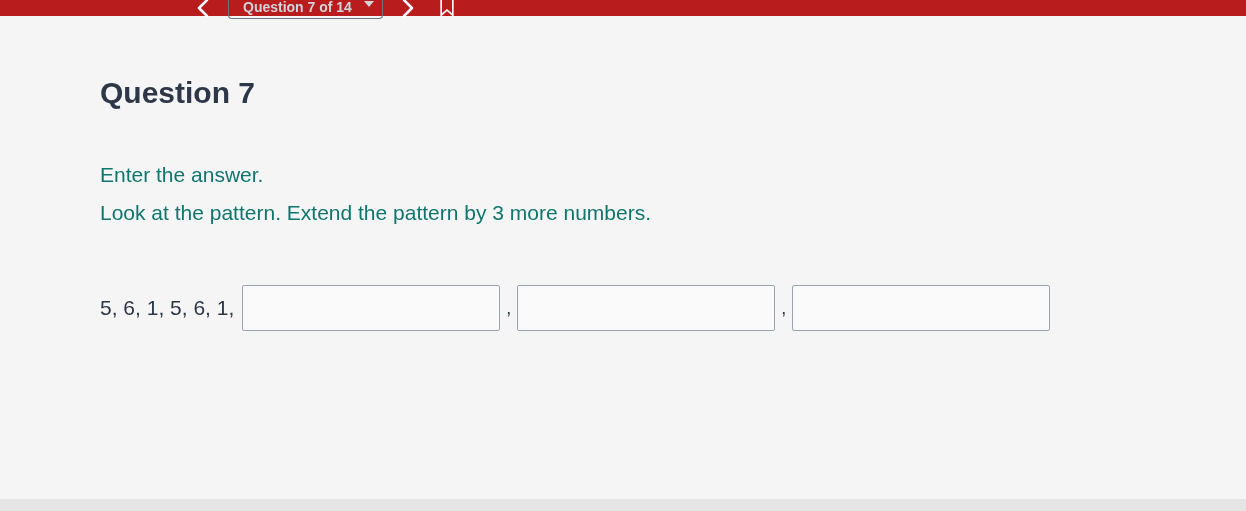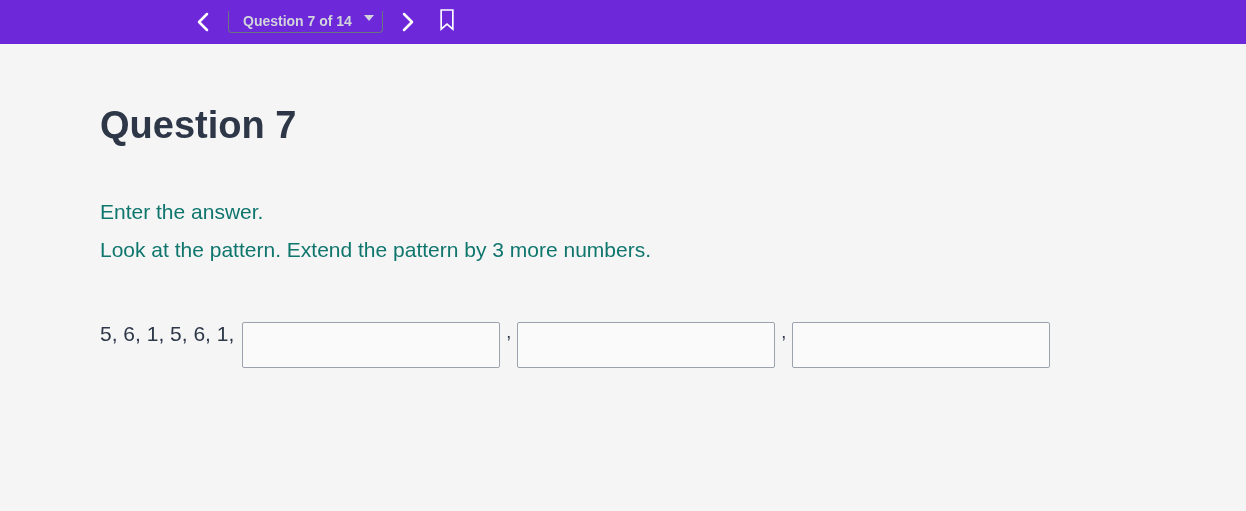--- a/index.html
+++ b/index.html
@@ -8,22 +8,22 @@
       box-sizing: border-box;
     }
     body {
       font-family: -apple-system, BlinkMacSystemFont, "Segoe UI", Helvetica, Arial, sans-serif;
       background: #e5e5e5;
       width: 1246px;
       height: 511px;
       overflow: hidden;
     }
     .top-bar {
-      background: #6d28d9;
-      height: 44px;
+      background: #b91c1c;
+      height: 16px;
       display: flex;
       align-items: center;
       padding-left: 190px;
       gap: 12px;
     }
     .nav-chevron {
       color: #fff;
       font-size: 22px;
       font-weight: 300;
       cursor: pointer;
@@ -70,33 +70,34 @@
     }
     .content-area {
       background: #f5f5f5;
       min-height: 483px;
       padding: 60px 100px 40px 100px;
     }
     .question-card {
       max-width: 1060px;
     }
     .question-title {
-      font-size: 38px;
+      font-size: 30px;
       font-weight: 700;
       color: #2d3748;
       margin-bottom: 48px;
     }
     .instruction-line {
       font-size: 21px;
       color: #0f766e;
       line-height: 1.6;
       margin-bottom: 4px;
     }
     .pattern-row {
       display: flex;
+      align-items: center;
       margin-top: 56px;
       font-size: 21px;
       color: #2d3748;
     }
     .pattern-prefix {
       margin-right: 8px;
       white-space: nowrap;
     }
     .answer-input {
       height: 46px;

